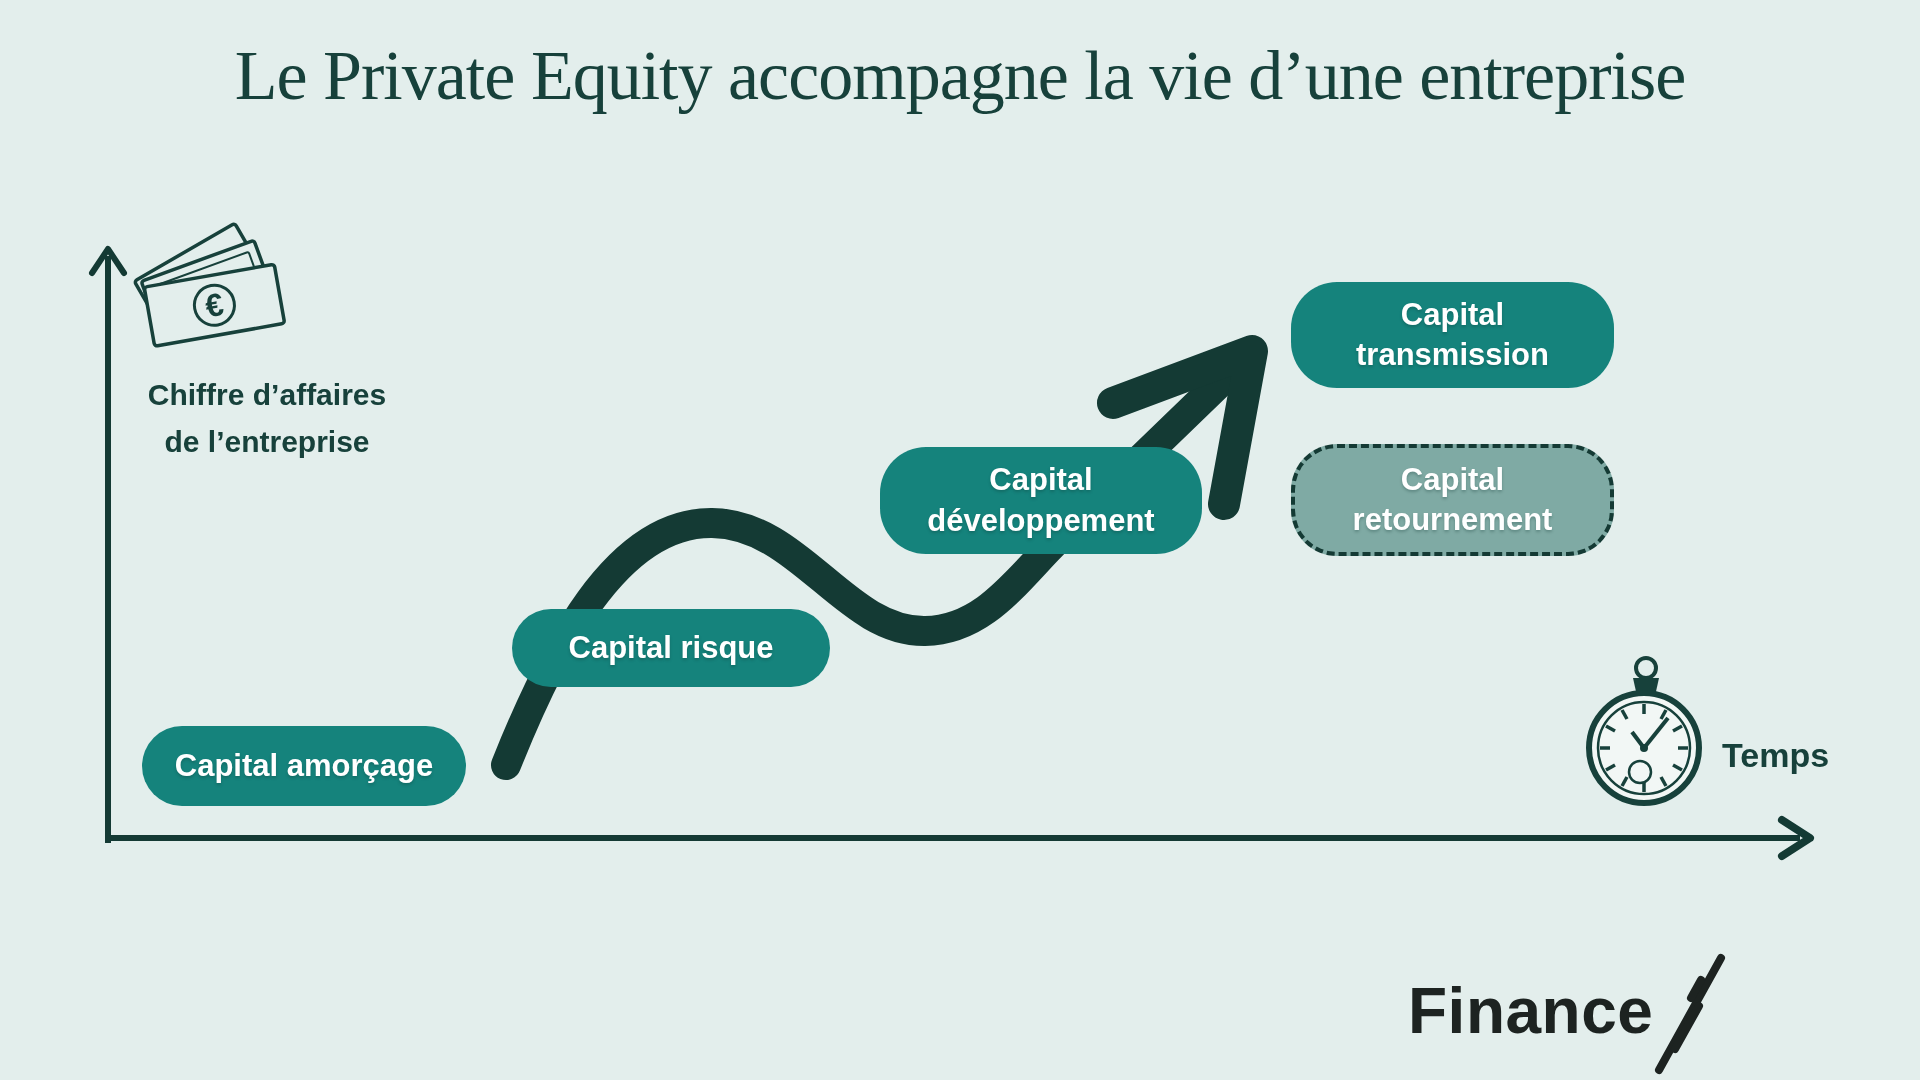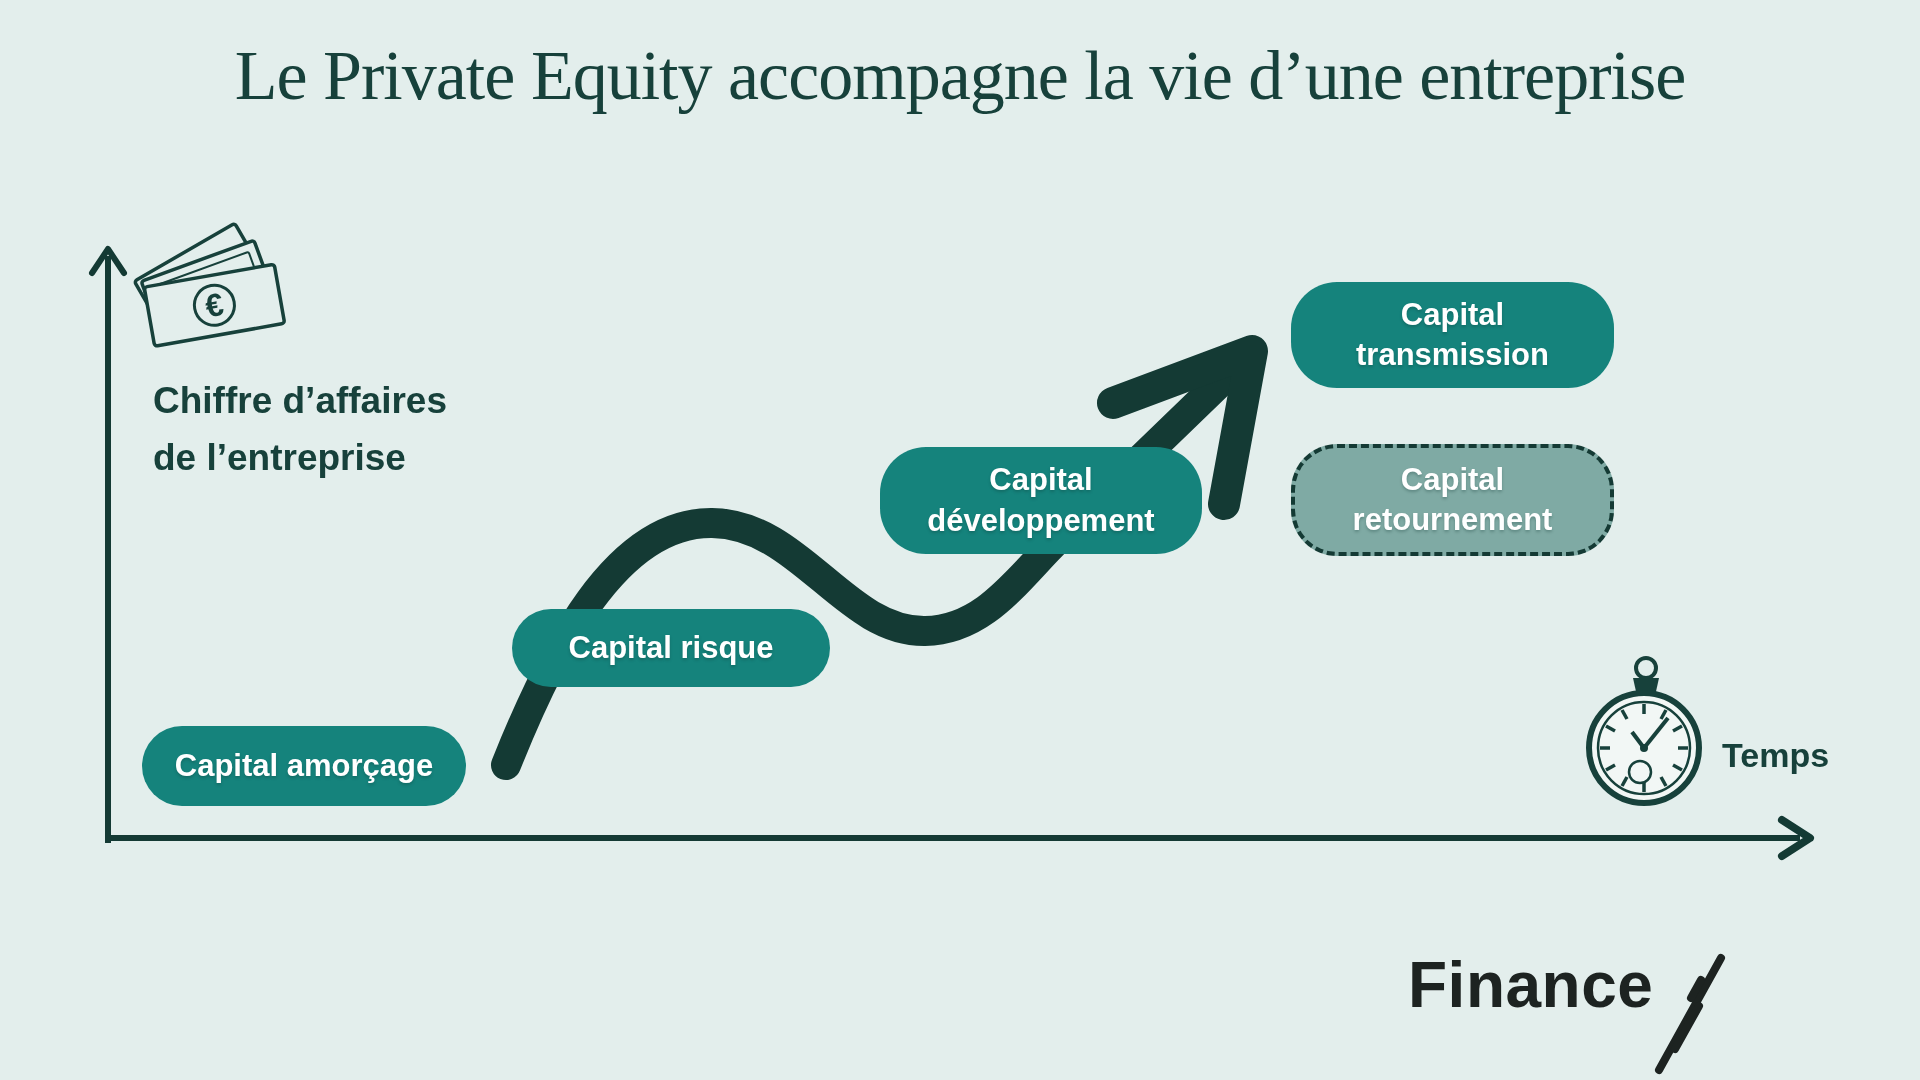--- a/index.html
+++ b/index.html
@@ -39,32 +39,31 @@
     background:var(--pill-muted,#7faaa4);
     border:4px dashed var(--curve,#143a34);
   }
   .pill-amorcage{left:142px;top:726px;width:324px;height:80px;}
   .pill-risque{left:512px;top:609px;width:318px;height:78px;}
   .pill-developpement{left:880px;top:447px;width:322px;height:107px;justify-content:center;}
   .pill-transmission{left:1291px;top:282px;width:323px;height:106px;}
   .pill-retournement{left:1291px;top:444px;width:323px;height:112px;}
   .y-axis-label{
     position:absolute;left:112px;top:372px;width:310px;z-index:2;
-    font-weight:bold;font-size:37px;line-height:1.55;
+    text-align:center;font-weight:bold;font-size:30px;line-height:1.55;
     color:var(--dark-teal,#17413b);
-    margin-left:41px;
   }
   .x-axis-label{
     position:absolute;left:1722px;top:736px;z-index:2;
     font-weight:bold;font-size:34px;
     color:var(--dark-teal,#17413b);
   }
   .brand-logo{
     position:absolute;left:1408px;top:948px;z-index:2;
-    display:flex;align-items:flex-start;
+    display:flex;align-items:center;
     font-weight:bold;font-size:64px;letter-spacing:0.5px;
     color:var(--logo-black,#1d2321);
   }
   .logo-slashes{margin:0 -24px 0 -18px;position:relative;top:2px;}
 </style>
 </head>
 <body>
 
 <div class="stage-wrap">
 

